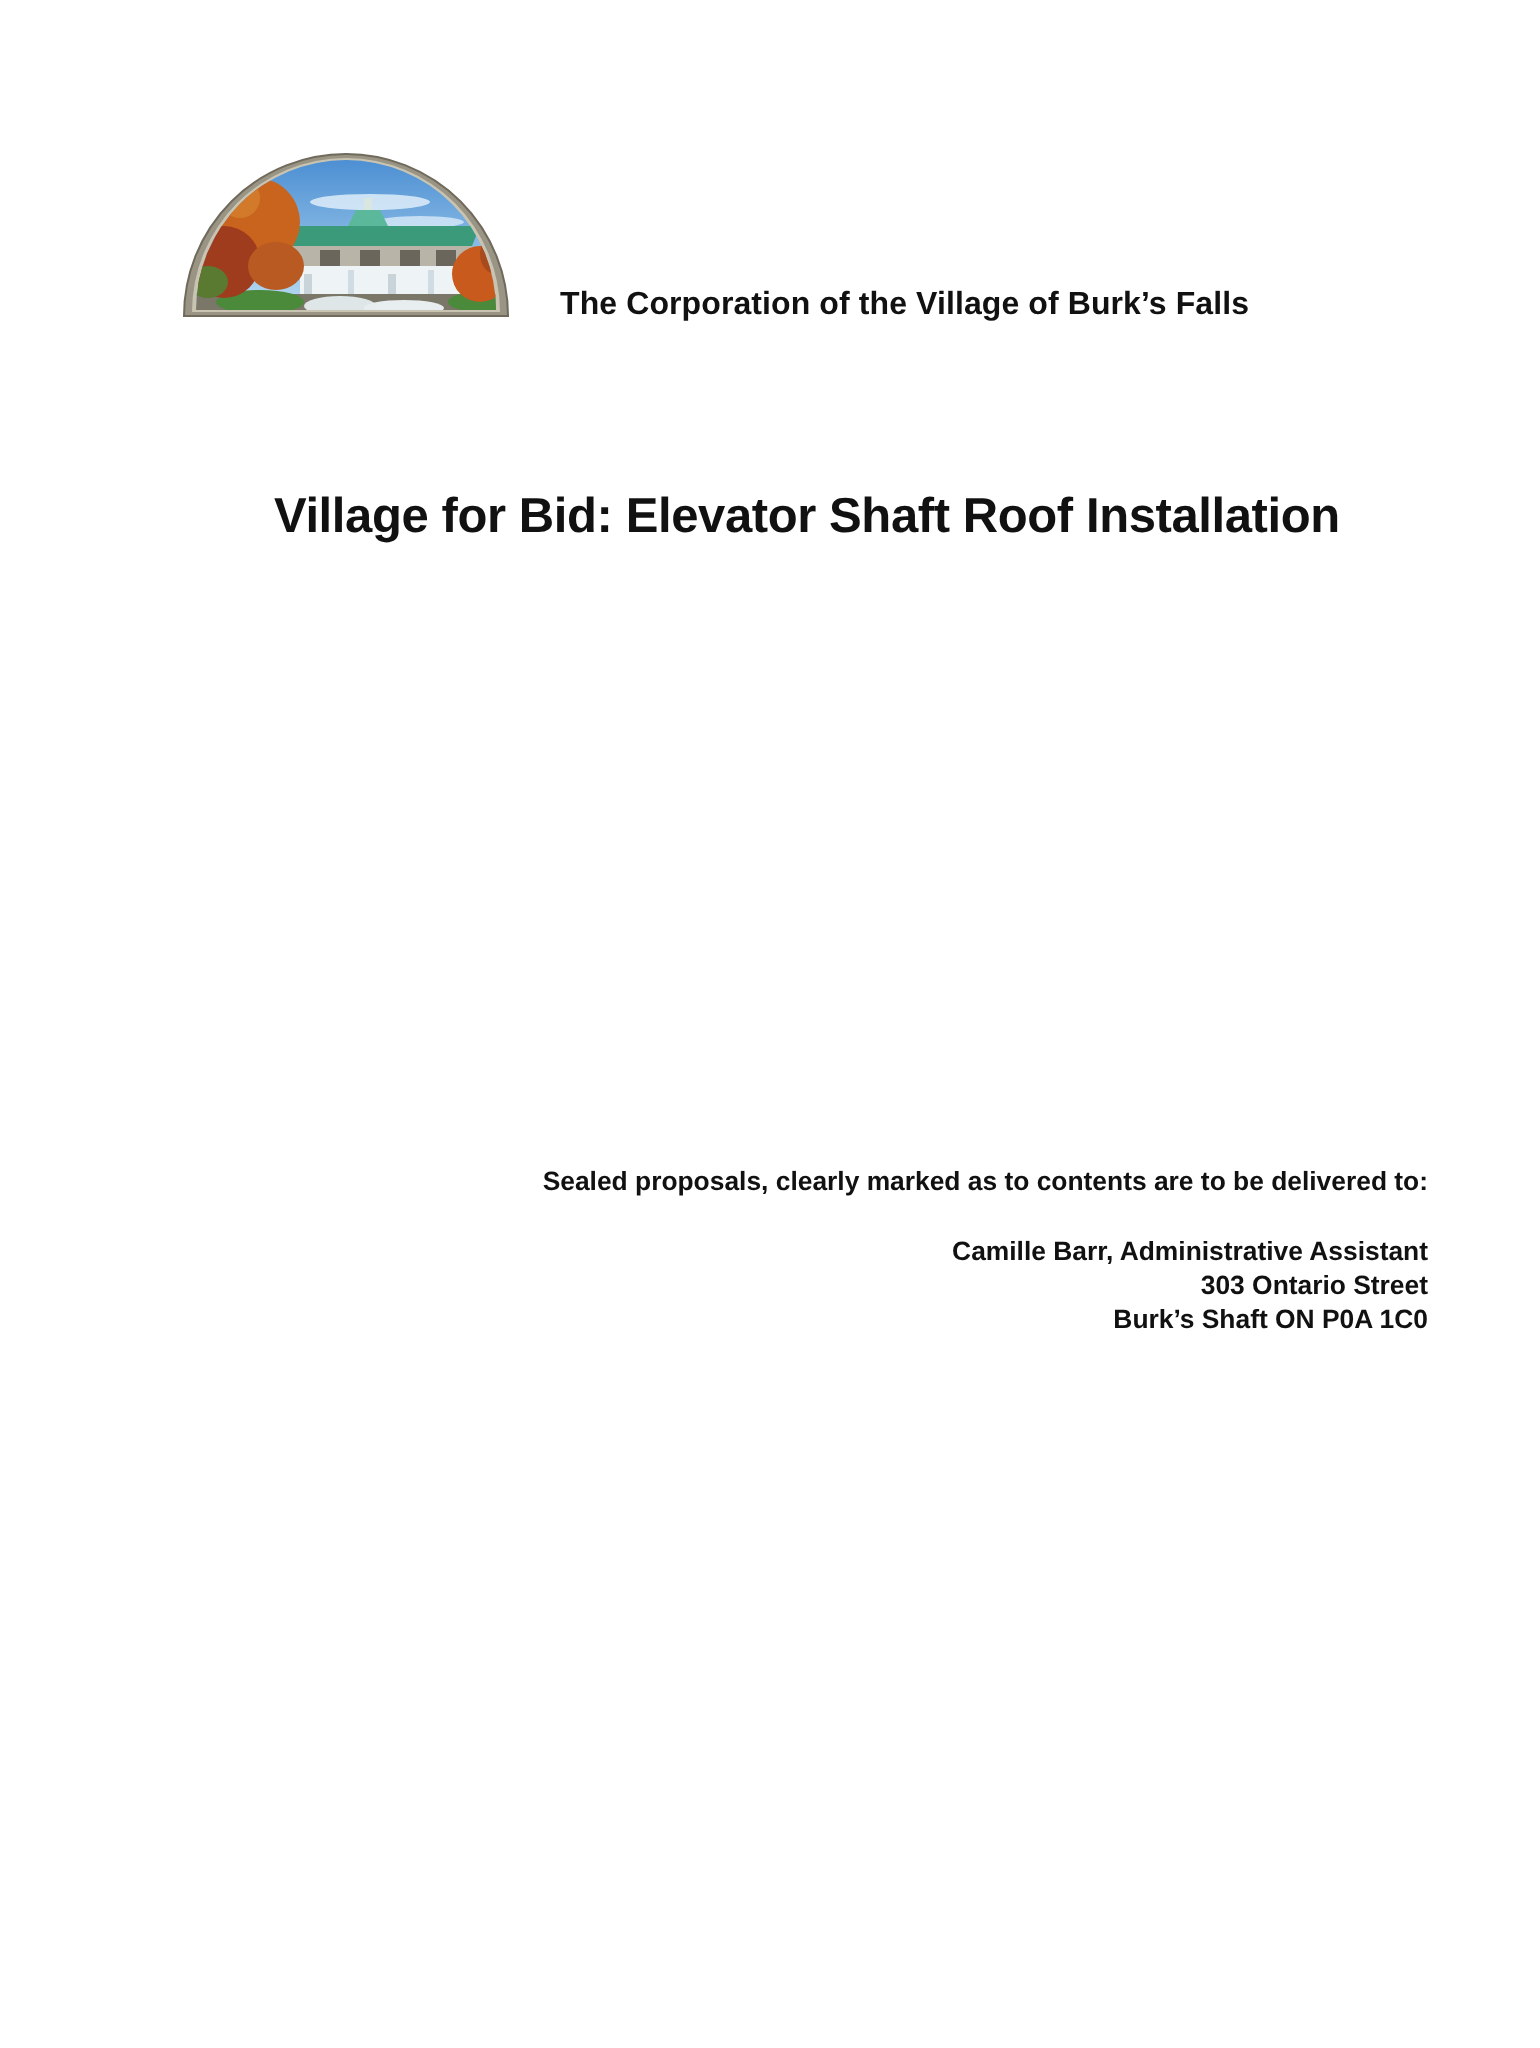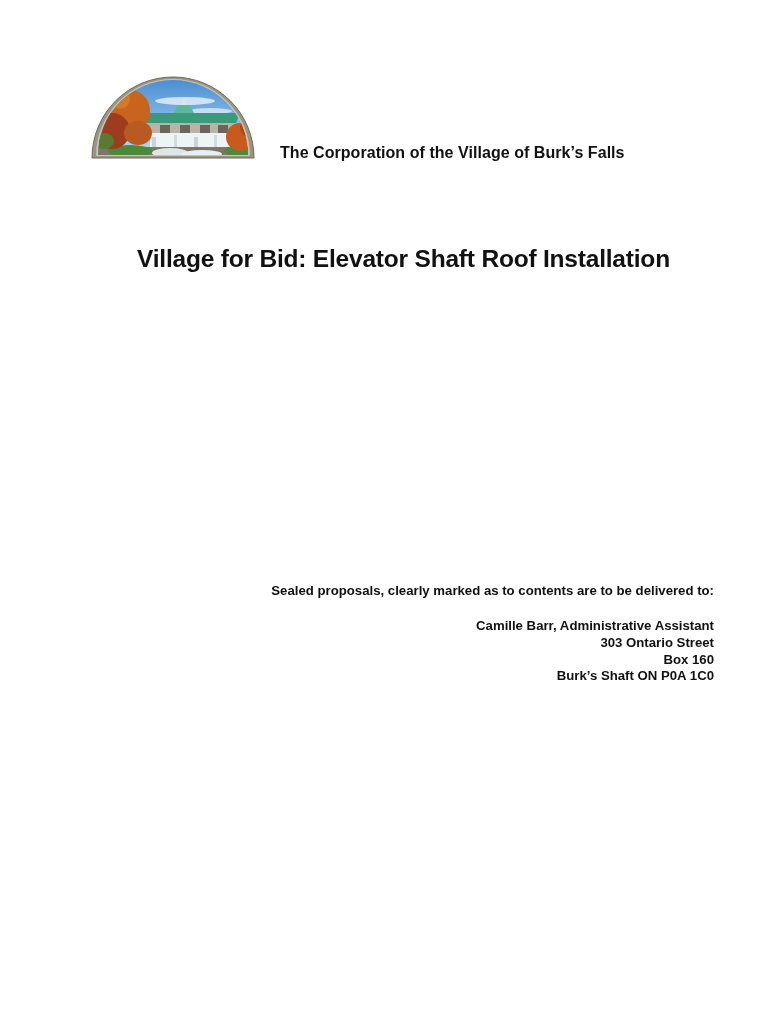--- a/index.html
+++ b/index.html
@@ -136,17 +136,16 @@
   <div class="org-name">The Corporation of the Village of Burk’s Falls</div>
 
   <div class="doc-title">Village for Bid: Elevator Shaft Roof Installation</div>
 
 
   <div class="sealed">Sealed proposals, clearly marked as to contents are to be delivered to:</div>
 
   <div class="right-block address">
     <span class="line">Camille Barr, Administrative Assistant</span>
     <span class="line">303 Ontario Street</span>
-    <span class="line">Box 160</span>
     <span class="line">Burk’s Shaft ON P0A 1C0</span>
   </div>
 
 </div>
 
 </body></html>

